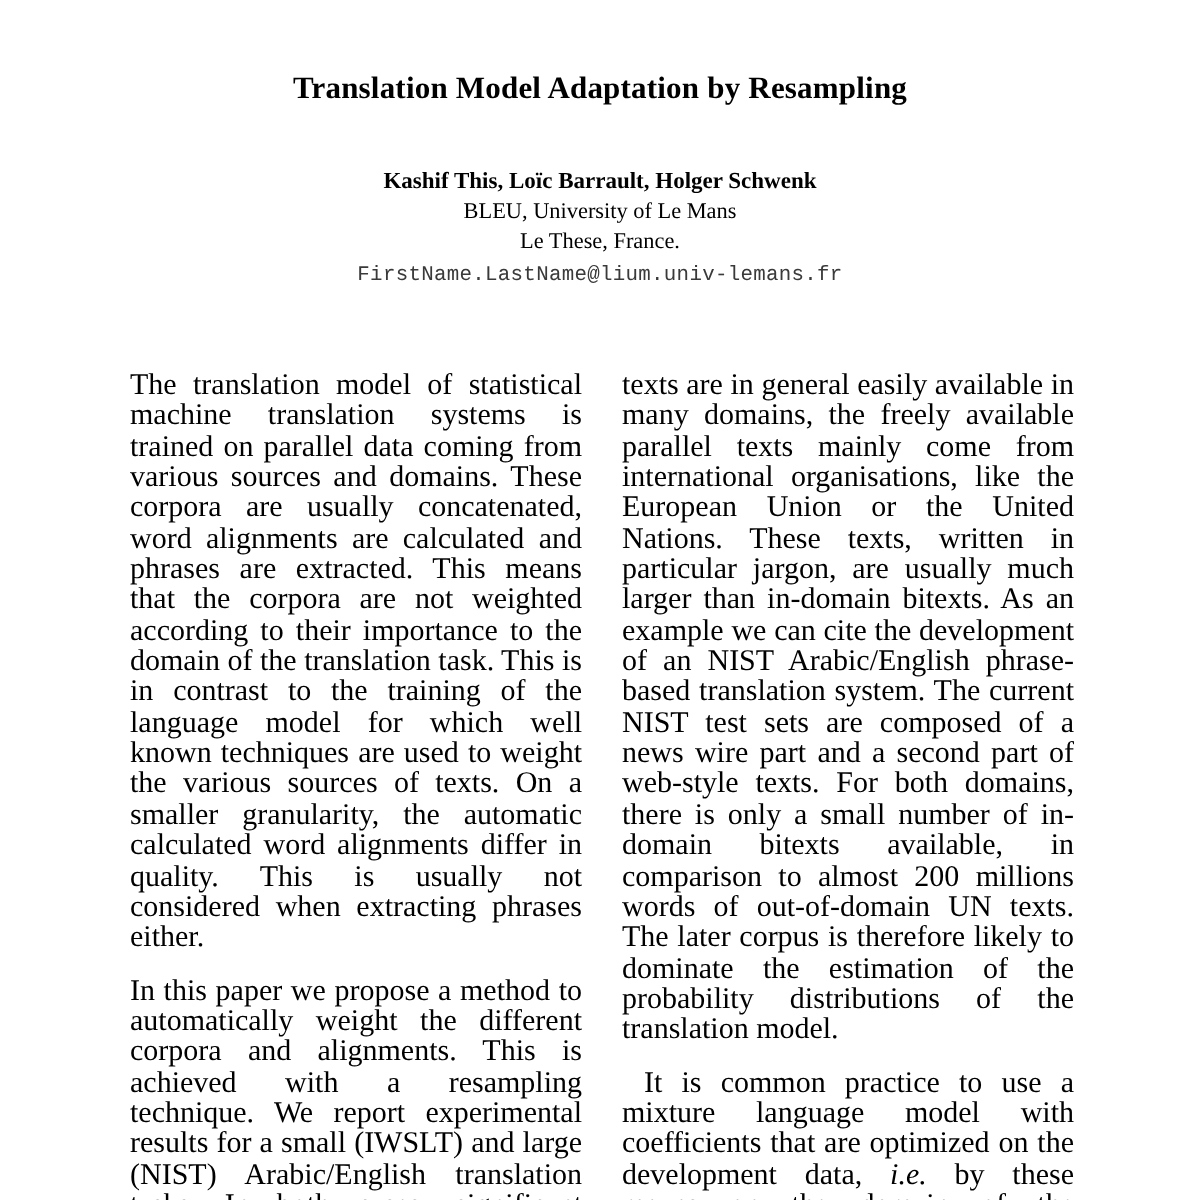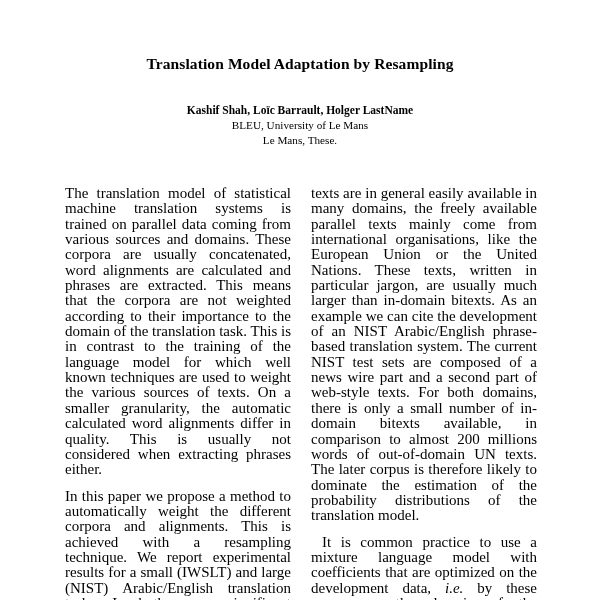--- a/index.html
+++ b/index.html
@@ -18,21 +18,21 @@
     position: relative;
     width: 600px;
     height: 600px;
     background: #ffffff;
     box-sizing: border-box;
     padding: 0;
   }
 
   
   .header {
-    padding-top: 55px;
+    padding-top: 36px;
     text-align: center;
   }
   .paper-title {
     font-size: 15.5px;
     font-weight: bold;
     letter-spacing: 0.1px;
     line-height: 1.2;
     margin: 0;
   }
   .authors {
@@ -109,23 +109,24 @@
     font-style: italic;
   }
 </style>
 </head>
 <body>
 
 <div class="page">
 
   <div class="header">
     <h1 class="paper-title">Translation Model Adaptation by Resampling</h1>
-    <div class="authors">Kashif Shah, Loïc Barrault, Holger LastName</div>
+    <div class="authors">Kashif This, Loïc Barrault, Holger Schwenk</div>
     <div class="affiliation">BLEU, University of Le Mans</div>
-    <div class="location">Le Mans, These.</div>
+    <div class="location">Le These, France.</div>
+    <div class="email">FirstName.LastName@lium.univ-lemans.fr</div>
   </div>
 
   <div class="columns">
 
     <div class="col">
       <p class="body-text">The translation model of statistical machine translation systems is trained on parallel data coming from various sources and domains. These corpora are usually concatenated, word alignments are calculated and phrases are extracted. This means that the corpora are not weighted according to their importance to the domain of the translation task. This is in contrast to the training of the language model for which well known techniques are used to weight the various sources of texts. On a smaller granularity, the automatic calculated word alignments differ in quality. This is usually not considered when extracting phrases either.</p>
       <p class="body-text">In this paper we propose a method to automatically weight the different corpora and alignments. This is achieved with a resampling technique. We report experimental results for a small (IWSLT) and large (NIST) Arabic/English translation tasks. In both cases, significant improvements in the BLEU score were observed.</p>
       <div class="section-heading">
         <span class="section-num">1</span>
         <span>Translation</span>

